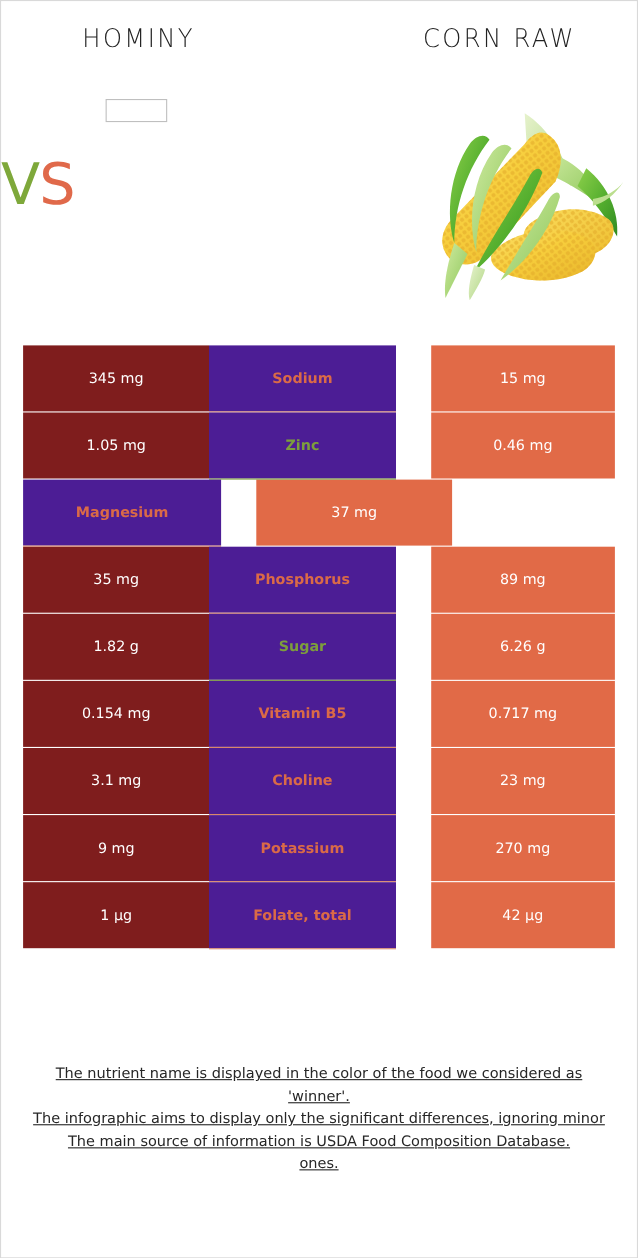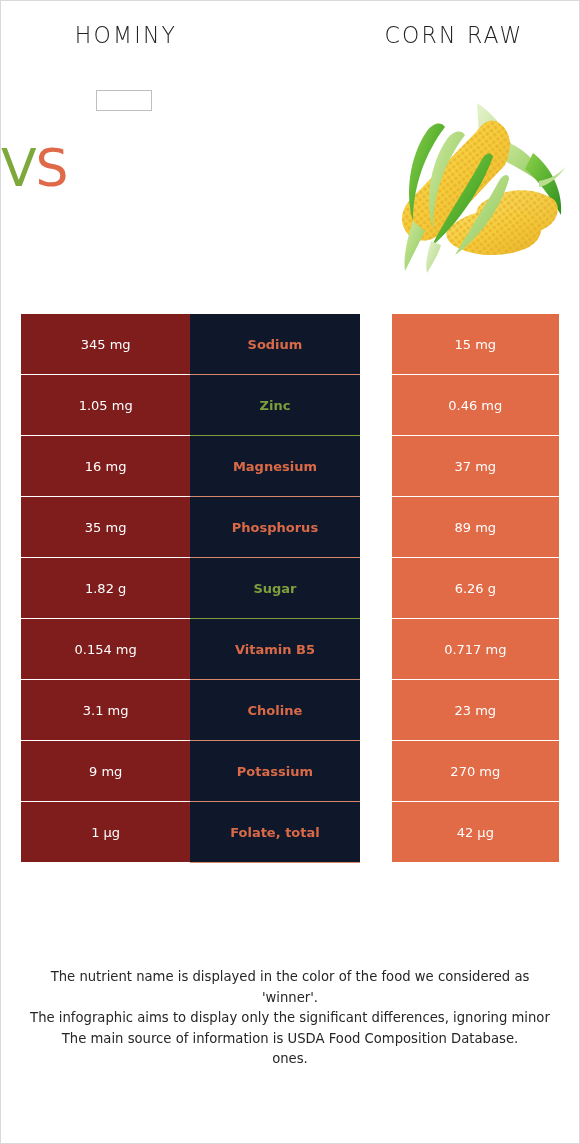--- a/index.html
+++ b/index.html
@@ -105,21 +105,21 @@
     font-family: "DejaVu Sans", sans-serif;
     font-size: 13px;
   }
   .cell-left {
     width: 180px;
     background: #7f1d1d;
     color: #ffffff;
   }
   .cell-mid {
     width: 180px;
-    background: #0f172a;
+    background: #4c1d95;
     font-weight: bold;
     position: relative;
   }
   .cell-mid .divider {
     position: absolute;
     left: 0;
     right: 0;
     bottom: -1px;
     height: 1px;
   }
@@ -140,20 +140,21 @@
     left: 0;
     right: 0;
     top: 966px;
     text-align: center;
     font-family: "DejaVu Sans", sans-serif;
     font-size: 13.2px;
     line-height: 20.5px;
     color: #262626;
     padding: 0 28px;
     box-sizing: border-box;
+    text-decoration: underline;
   }
   .footer p {
     margin: 0;
   }
 </style>
 </head>
 <body>
 
 <div class="page">
 
@@ -237,21 +238,20 @@
     <div class="row">
       <div class="cell cell-left">1.05 mg</div>
       <div class="cell cell-mid">
         <span class="label-green">Zinc</span>
         <span class="divider div-green"></span>
       </div>
       <div class="cell cell-right">0.46 mg</div>
     </div>
 
     <div class="row">
-      <div class="cell cell-left">16 mg</div>
       <div class="cell cell-mid">
         <span class="label-orange">Magnesium</span>
         <span class="divider div-orange"></span>
       </div>
       <div class="cell cell-right">37 mg</div>
     </div>
 
     <div class="row">
       <div class="cell cell-left">35 mg</div>
       <div class="cell cell-mid">

